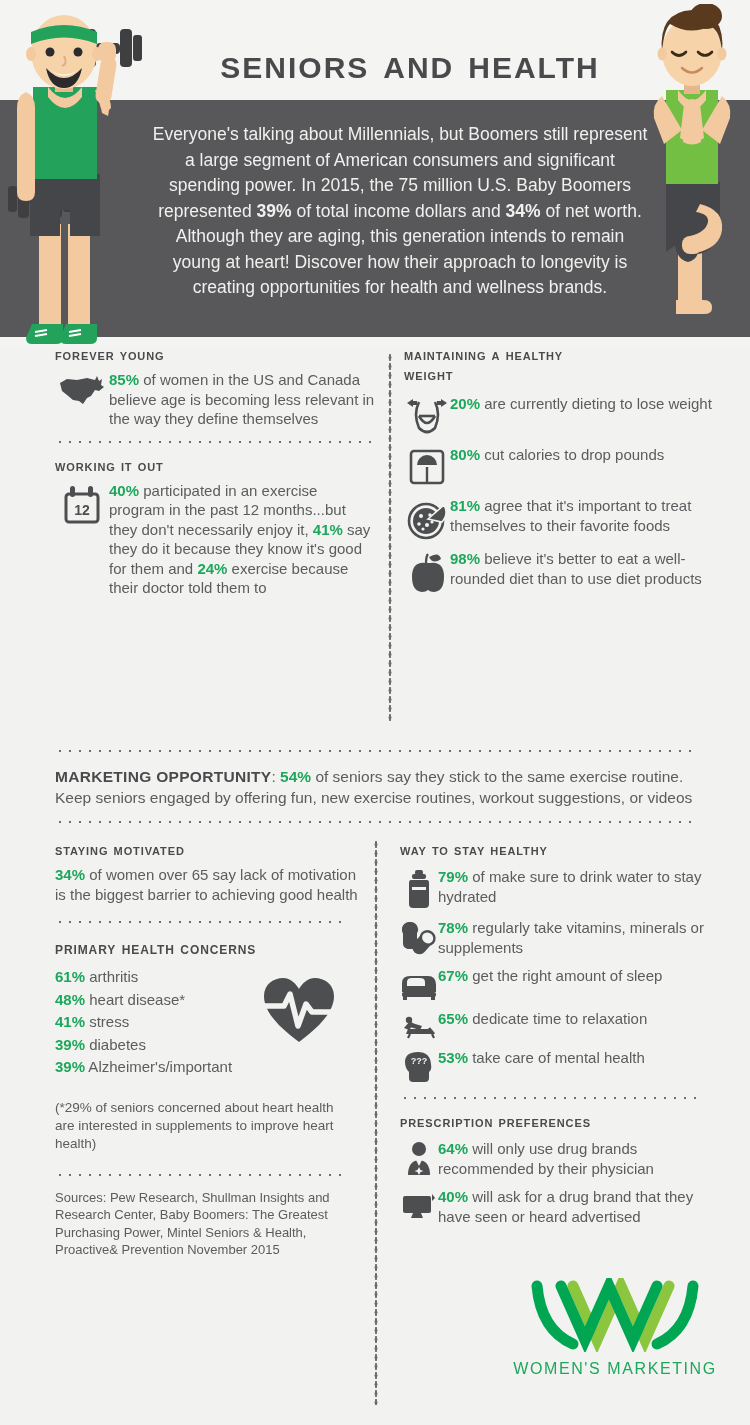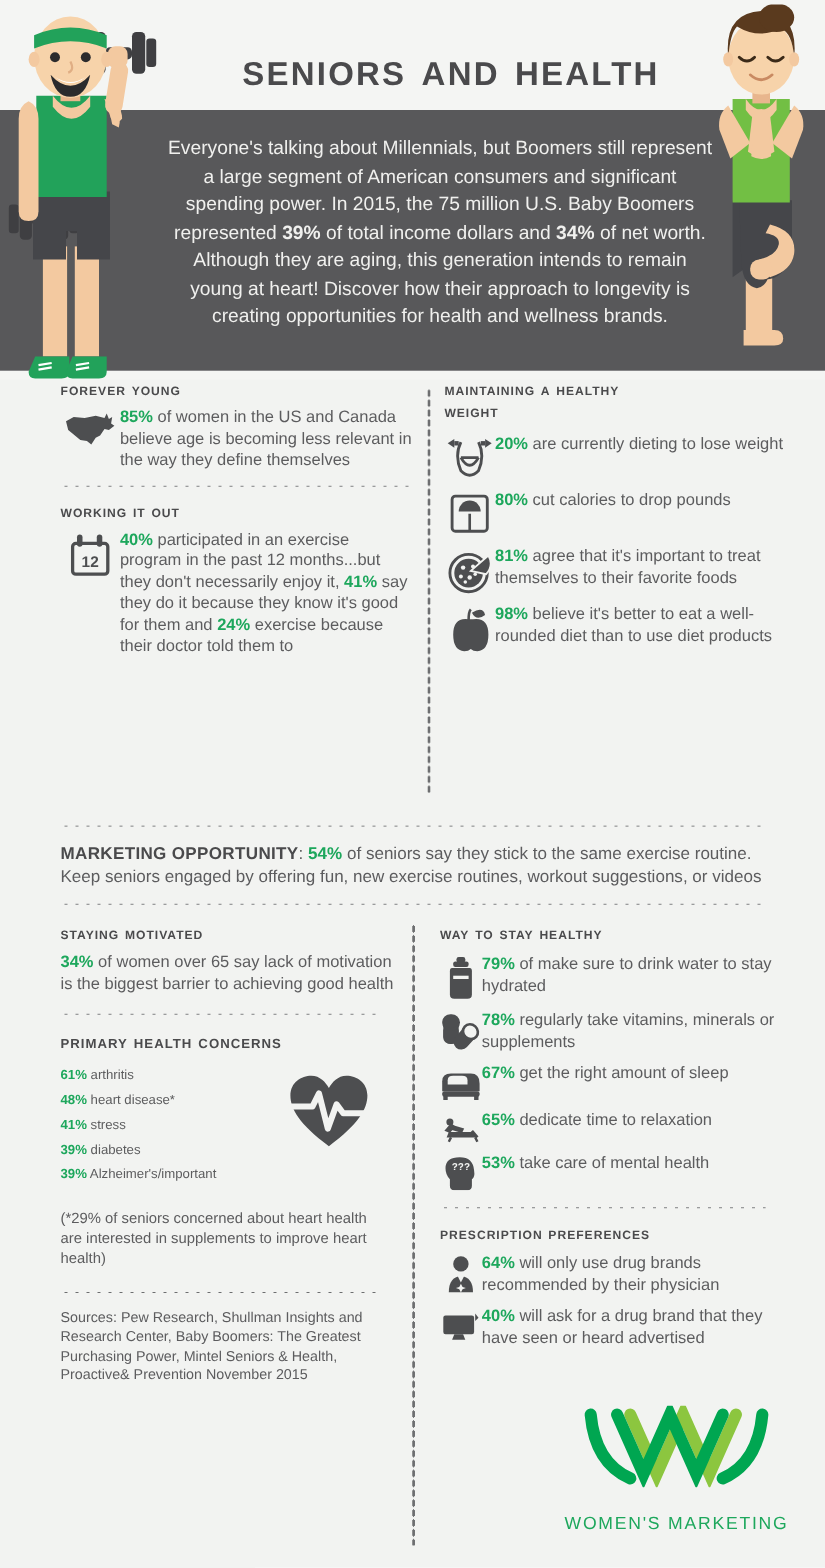--- a/index.html
+++ b/index.html
@@ -74,28 +74,28 @@
   .tx { font-size:15px; line-height:19.5px; color:#5c5c5e; }
   .pc { color:#1da75c; font-weight:bold; }
 
   .plain { font-size:15px; line-height:19.5px; color:#5c5c5e; }
 
   
   .mktband { position:absolute; left:55px; top:404px; width:638px; }
   .mkt-text { font-size:15.5px; line-height:21px; color:#5c5c5e; margin:13px 0 12px 0; }
   .mkt-text b { font-weight:bold; color:#4a4a4c; letter-spacing:0.3px; }
 
-  .concern-list li { list-style:none; font-size:12px; line-height:22.5px; color:#5c5c5e; }
+  .concern-list li { list-style:none; font-size:15px; line-height:22.5px; color:#5c5c5e; }
   .heart-ic { position:absolute; right:18px; top:148px; }
 
   .footnote { font-size:13.5px; line-height:18px; color:#5c5c5e; }
   .sources  { font-size:13px;  line-height:17.5px; color:#5c5c5e; }
 
   .logo-wrap { position:absolute; left:505px; top:1278px; width:220px; text-align:center; }
-  .logo-name { font-size:16px; letter-spacing:1.6px; color:#1da75c; margin-top:20px; font-weight:normal; }
+  .logo-name { font-size:16px; letter-spacing:1.6px; color:#1da75c; margin-top:4px; font-weight:normal; }
 </style>
 </head>
 <body>
 
 <div class="header">
   <div class="header-band"></div>
 
   <svg class="fig-left" viewBox="0 0 230 341">
 
     <g fill="#3f3f42">

